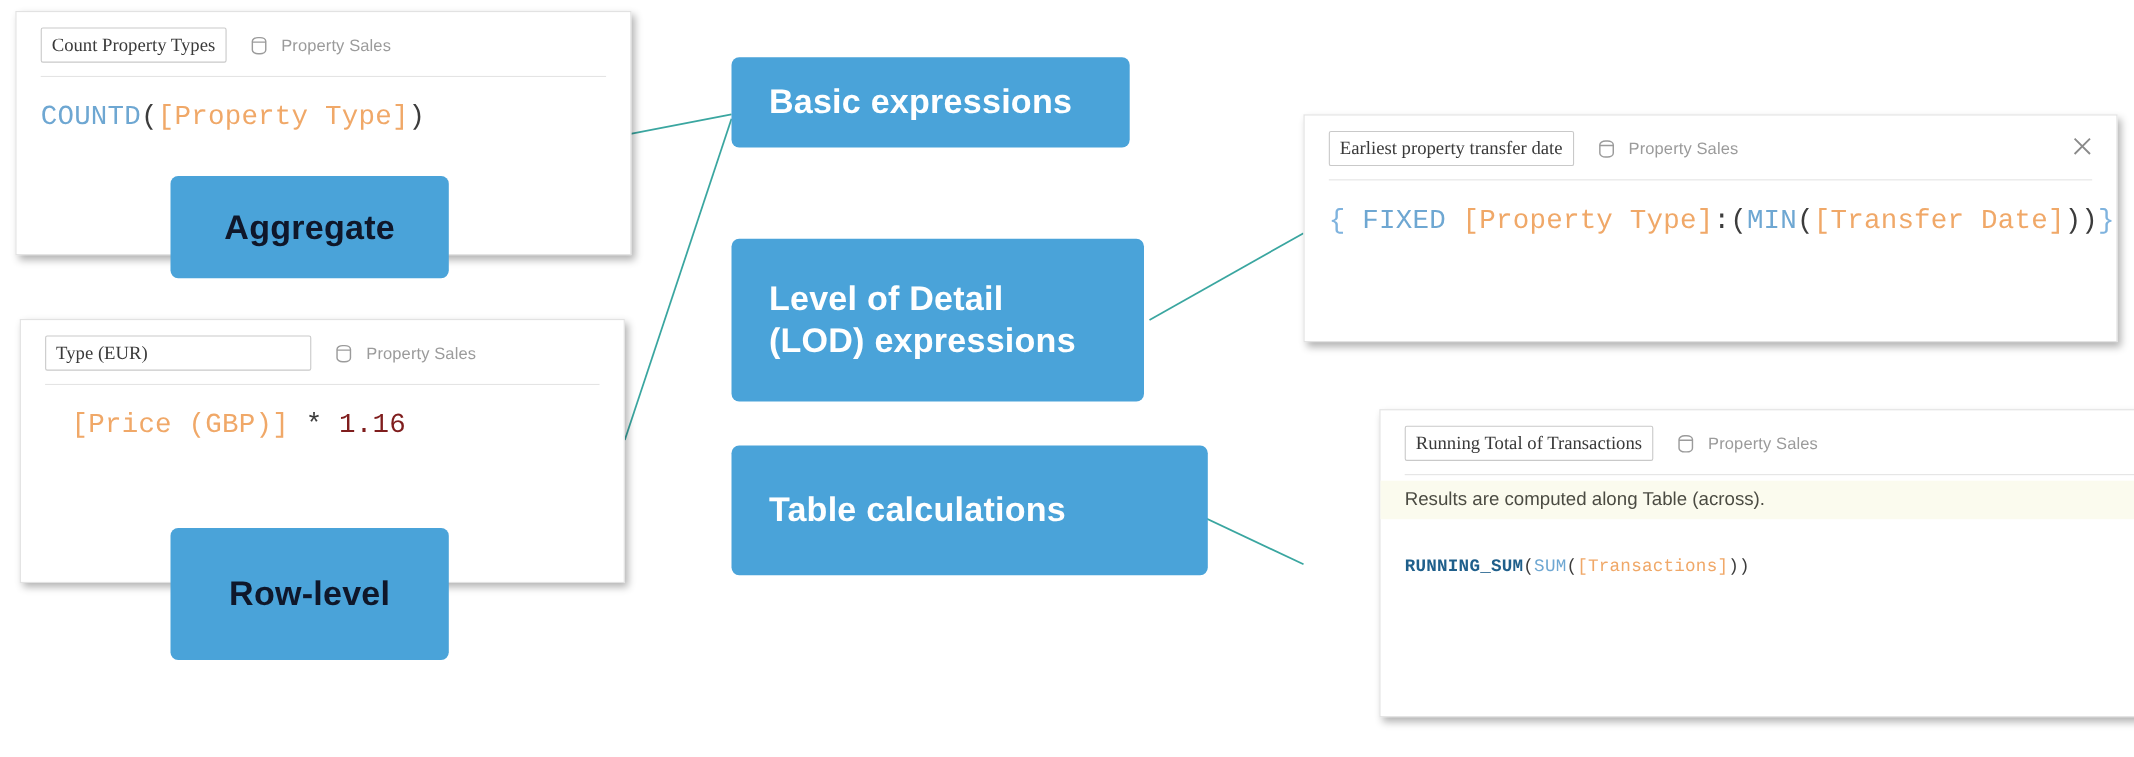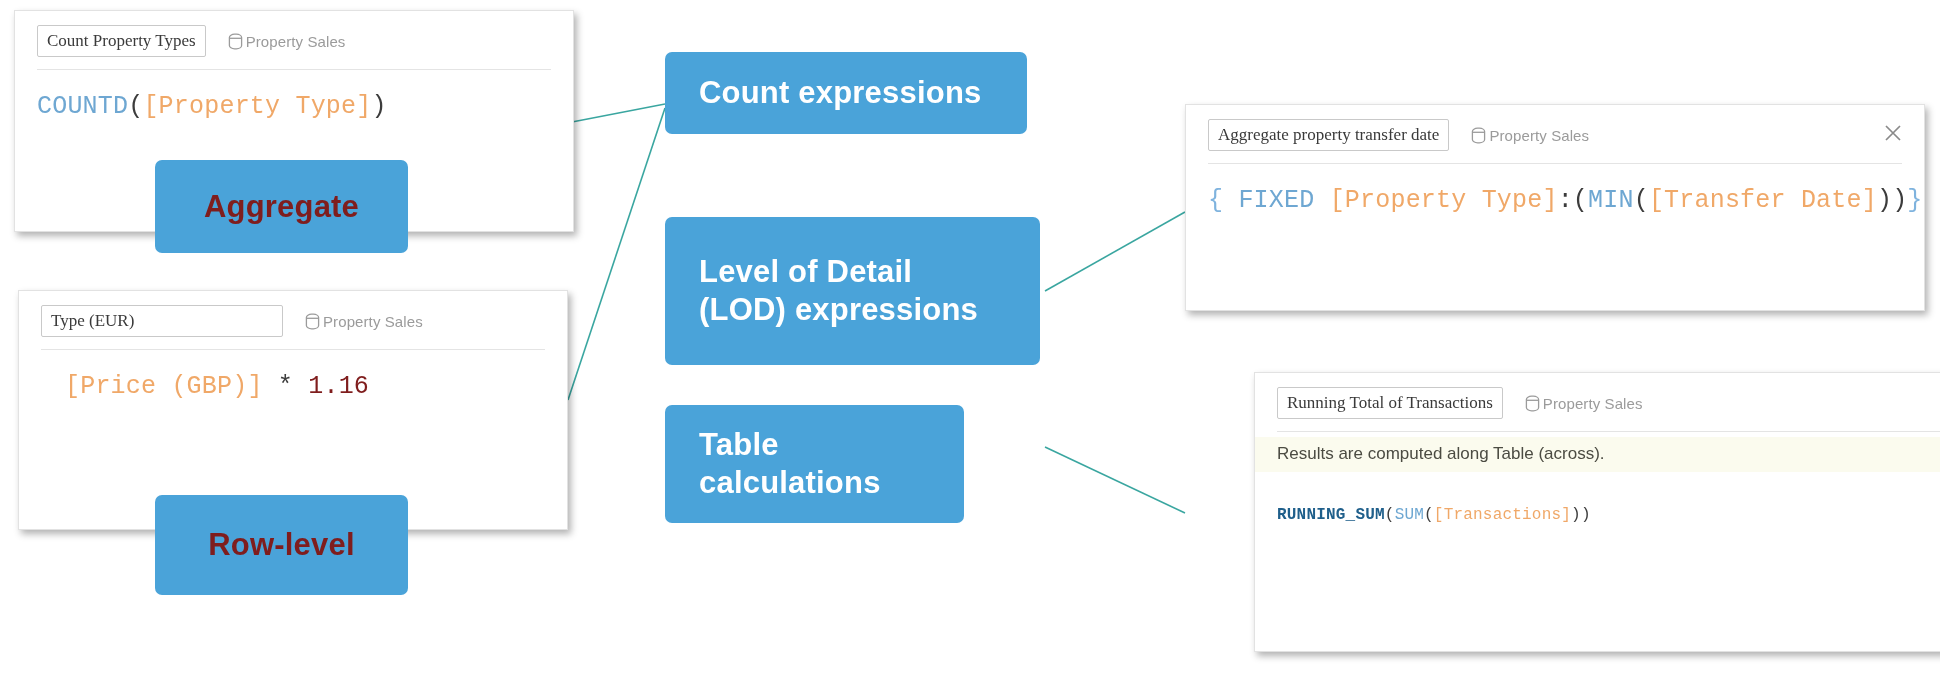--- a/index.html
+++ b/index.html
@@ -31,21 +31,21 @@
     border:1px solid #c9c9c9;
     background:#fff;
     border-radius:2px;
     padding:5px 9px;
     font-size:17px;
     color:#3a3a3a;
     line-height:20px;
     white-space:nowrap;
     font-family:Liberation Serif, serif;
   }
-  .ds-block{display:flex;align-items:center;margin-left:22px;gap:3px;}
+  .ds-block{display:flex;align-items:center;margin-left:22px;gap:13px;}
   .ds-icon{display:block;width:15px;height:17px;flex:none;}
   .ds-name{font-size:15px;color:#9b9b9b;white-space:nowrap;letter-spacing:.1px;}
   .close-x{
     position:absolute;right:20px;top:50%;transform:translateY(-50%);
     width:22px;height:22px;cursor:pointer;
   }
   .rule{
     height:1px;background:#e4e4e4;
     margin:2px 22px 0 22px;
   }
@@ -87,21 +87,21 @@
     font-size:31px;
     font-weight:bold;
     line-height:1.24;
     letter-spacing:.2px;
     white-space:pre-line;
   }
   .tag-box{
     position:absolute;
     background:#4aa3d9;
     border-radius:7px;
-    color:#7f1d1d;
+    color:#0f172a;
     display:flex;align-items:center;justify-content:center;
     box-sizing:border-box;
     font-size:31px;
     font-weight:bold;
     letter-spacing:.2px;
   }
 </style>
 </head>
 <body>
 
@@ -141,21 +141,21 @@
         </svg>
         <span class="ds-name">Property Sales</span>
       </div>
     </div>
     <div class="rule"></div>
     <div class="formula" style="padding-left:46px;"><span class="t-field">[Price (GBP)]</span><span class="t-punct"> * </span><span class="t-num">1.16</span></div>
   </div>
 
   <div class="calc-card" style="left:1185px;top:104px;width:740px;height:207px;">
     <div class="calc-head">
-      <div class="name-field" title="Enter calculation name">Aggregate property transfer date</div>
+      <div class="name-field" title="Enter calculation name">Earliest property transfer date</div>
       <div class="ds-block">
         <svg class="ds-icon" viewBox="0 0 15 17">
           <rect x="1.4" y="1.2" width="12.2" height="14.6" rx="5.2" ry="3.4" fill="none" stroke="#9b9b9b" stroke-width="1.3"></rect>
           <path d="M1.4 5.3 H13.6" fill="none" stroke="#9b9b9b" stroke-width="1.3"></path>
         </svg>
         <span class="ds-name">Property Sales</span>
       </div>
       <svg class="close-x" viewBox="0 0 22 22">
         <path d="M4 4 L18 18 M18 4 L4 18" stroke="#8a8a8a" stroke-width="1.7" fill="none"></path>
       </svg>
@@ -173,24 +173,24 @@
           <path d="M1.4 5.3 H13.6" fill="none" stroke="#9b9b9b" stroke-width="1.3"></path>
         </svg>
         <span class="ds-name">Property Sales</span>
       </div>
     </div>
     <div class="rule"></div>
     <div class="note-band">Results are computed along Table (across).</div>
     <div class="formula" style="padding-top:28px;font-size:16px;"><span class="t-fn-bold">RUNNING_SUM</span><span class="t-punct">(</span><span class="t-fn">SUM</span><span class="t-punct">(</span><span class="t-field">[Transactions]</span><span class="t-punct">))</span></div>
   </div>
 
-  <div class="cat-box" style="left:665px;top:52px;width:362px;height:82px;">Count expressions</div>
+  <div class="cat-box" style="left:665px;top:52px;width:362px;height:82px;">Basic expressions</div>
 
   <div class="cat-box" style="left:665px;top:217px;width:375px;height:148px;">Level of Detail
 (LOD) expressions</div>
 
-  <div class="cat-box" style="left:665px;top:405px;width:299px;height:118px;">Table calculations</div>
+  <div class="cat-box" style="left:665px;top:405px;width:433px;height:118px;">Table calculations</div>
 
   <div class="tag-box" style="left:155px;top:160px;width:253px;height:93px;">Aggregate</div>
 
-  <div class="tag-box" style="left:155px;top:495px;width:253px;height:100px;">Row-level</div>
+  <div class="tag-box" style="left:155px;top:480px;width:253px;height:120px;">Row-level</div>
 
 </div>
 
 </body></html>

